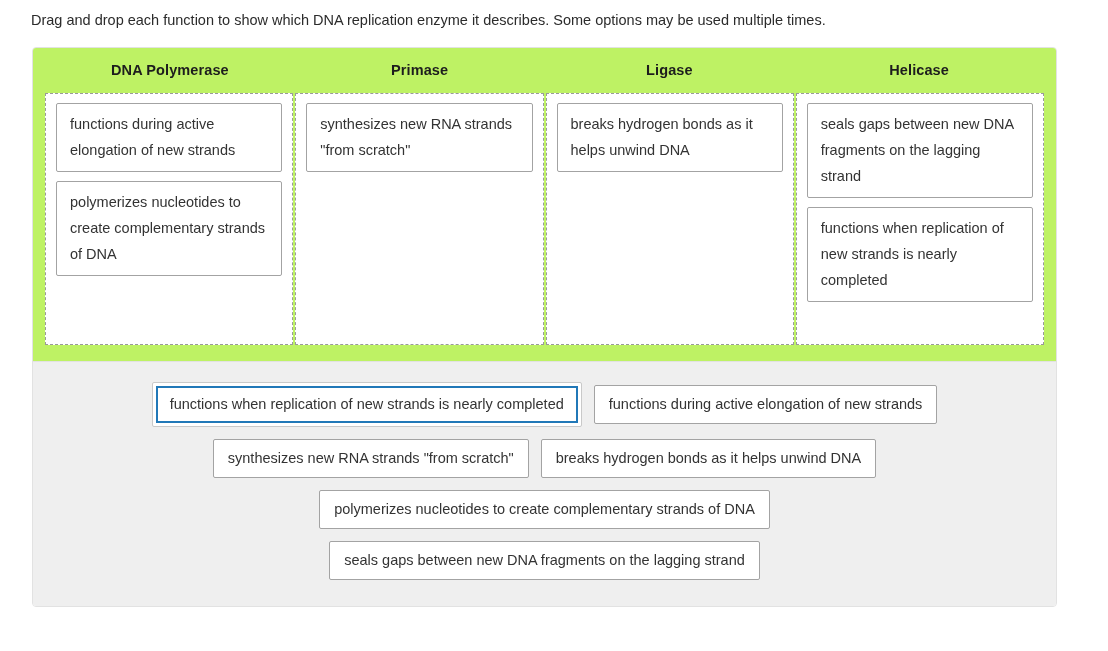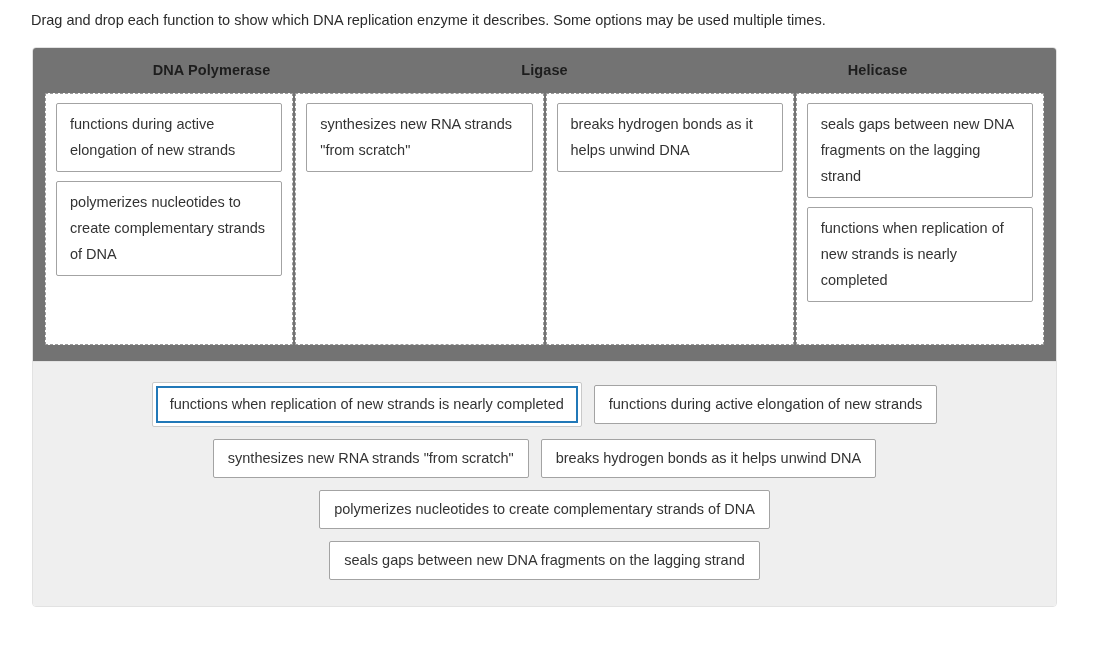--- a/index.html
+++ b/index.html
@@ -41,21 +41,21 @@
     width: 1025px;
     border: 1px solid #e2e2e2;
     border-radius: 4px;
     background: #ffffff;
     box-sizing: border-box;
     overflow: hidden;
   }
 
   
   .targets {
-    background: #737373;
+    background: #bef264;
     padding: 14px 12px 16px 12px;
     box-sizing: border-box;
   }
 
   .headers {
     display: flex;
     box-sizing: border-box;
     padding: 0;
   }
   .header-cell {
@@ -152,20 +152,21 @@
 <div class="page">
 
   <div class="prompt">Drag and drop each function to show which DNA replication enzyme it describes. Some options may be used multiple times.</div>
 
   <div class="widget">
 
     <div class="targets">
 
       <div class="headers">
         <div class="header-cell">DNA Polymerase</div>
+        <div class="header-cell">Primase</div>
         <div class="header-cell">Ligase</div>
         <div class="header-cell">Helicase</div>
       </div>
 
       <div class="zones">
 
         <div class="zone">
           <div class="card">functions during active elongation of new strands</div>
           <div class="card">polymerizes nucleotides to create complementary strands of DNA</div>
         </div>

